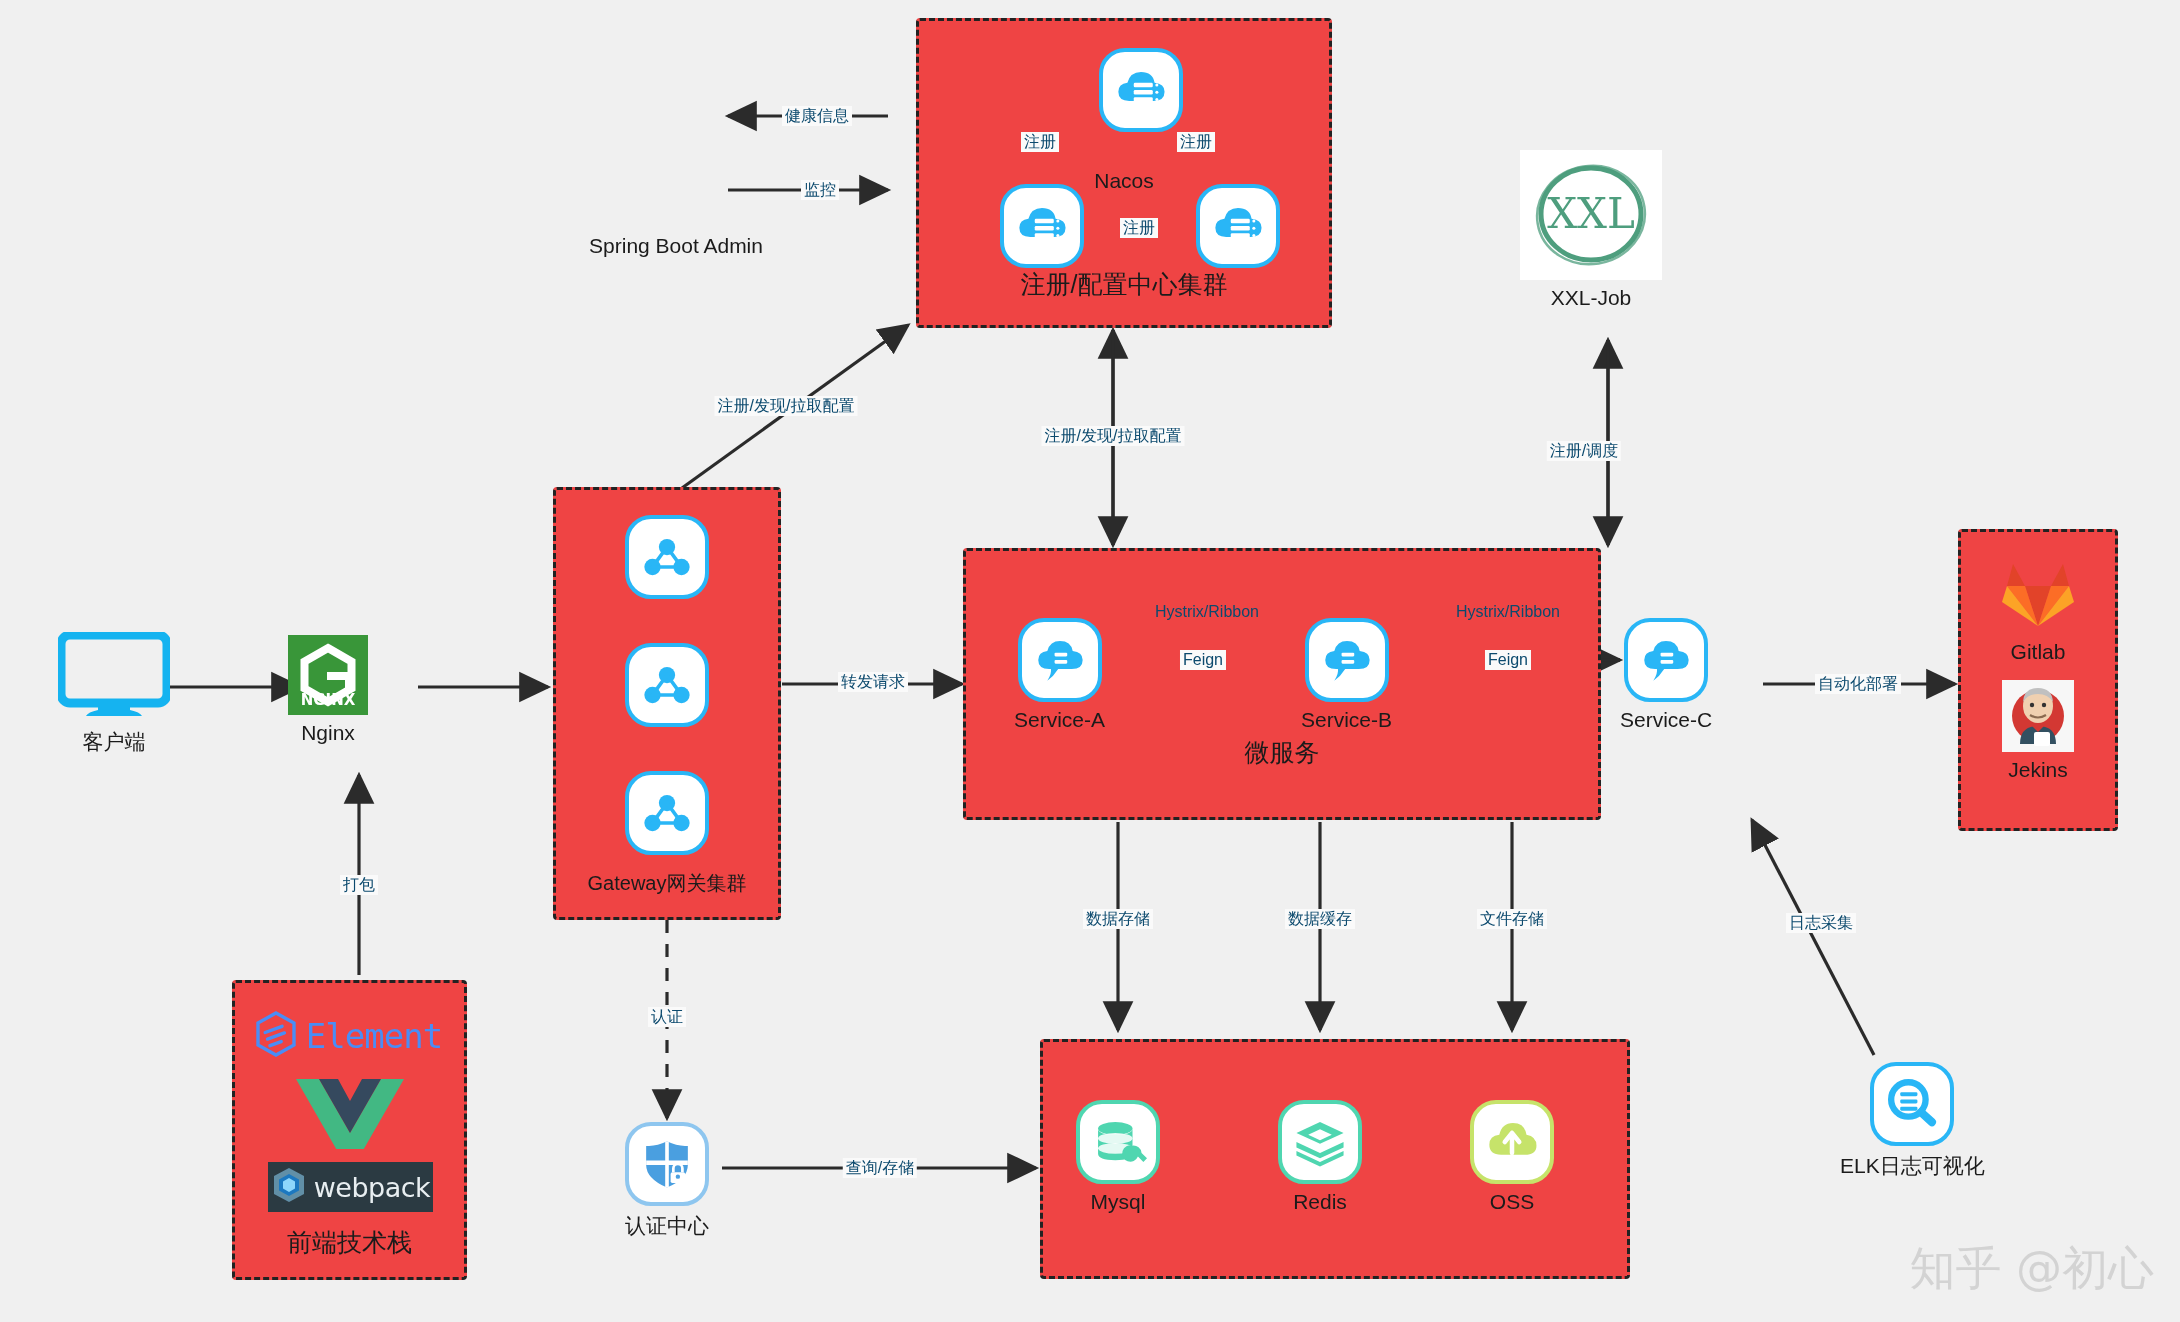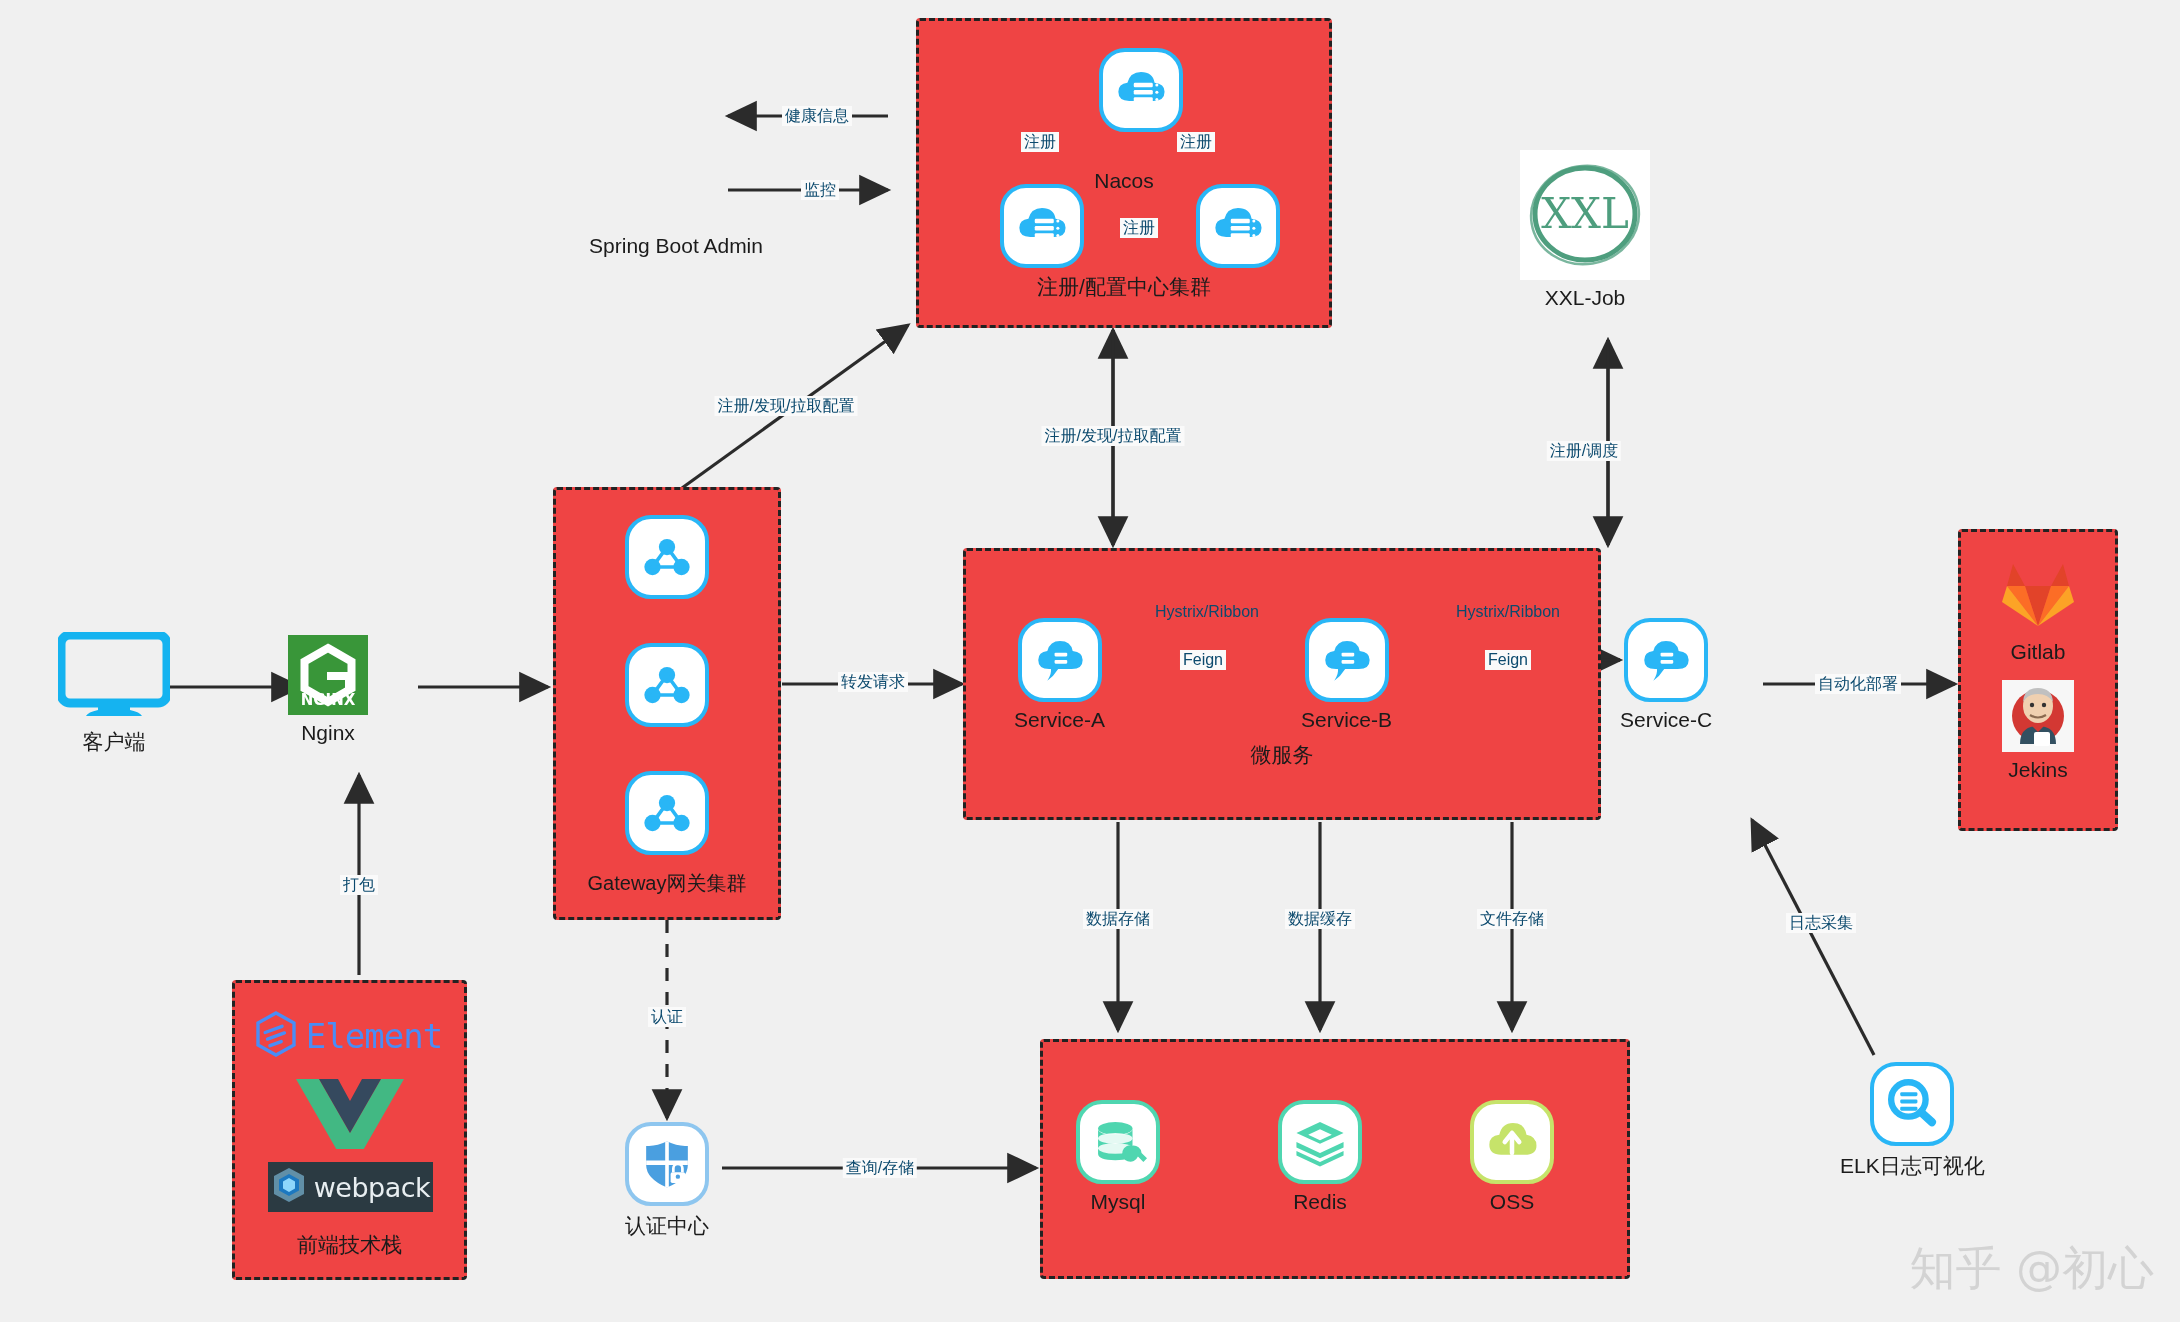--- a/index.html
+++ b/index.html
@@ -16,21 +16,21 @@
     position:absolute;
     background:#ef4444;
     border:3px dashed #222;
     border-radius:4px;
     box-sizing:border-box;
   }
   .group-title{
     position:absolute;
     width:100%;
     text-align:center;
-    font-size:21px;
+    font-size:25px;
     color:#1b1b1b;
     white-space:nowrap;
   }
 
   .node{position:absolute;display:flex;flex-direction:column;align-items:center;}
   .node-label{
     margin-top:6px;font-size:21px;color:#1b1b1b;white-space:nowrap;text-align:center;
   }
 
   .ico{
@@ -56,21 +56,21 @@
     line-height:1.25;
   }
   .plain-label{
     position:absolute;font-size:21px;color:#1b1b1b;white-space:nowrap;
     transform:translate(-50%,-50%);
   }
 
   
   .nginx-logo{width:80px;height:80px;background:#399639;display:flex;align-items:center;justify-content:center;}
   
-  .xxl-tile{width:130px;height:130px;background:#fff;display:flex;align-items:center;justify-content:center;}
+  .xxl-tile{width:142px;height:130px;background:#fff;display:flex;align-items:center;justify-content:center;}
   
   .jenkins-tile{width:72px;height:72px;background:#f7f7f7;display:flex;align-items:center;justify-content:center;}
 
   .stack-item{display:flex;align-items:center;justify-content:center;}
   .webpack-bar{background:#2b3a42;width:165px;height:50px;display:flex;align-items:center;justify-content:center;gap:6px;}
   .webpack-text{color:#e8eef1;font-size:27px;letter-spacing:-0.5px;font-family:"DejaVu Sans",sans-serif;}
   .element-text{color:#4a8df6;font-size:34px;letter-spacing:-1px;font-family:"DejaVu Sans Mono",monospace;}
 
   .watermark{
     position:absolute;right:26px;bottom:22px;

